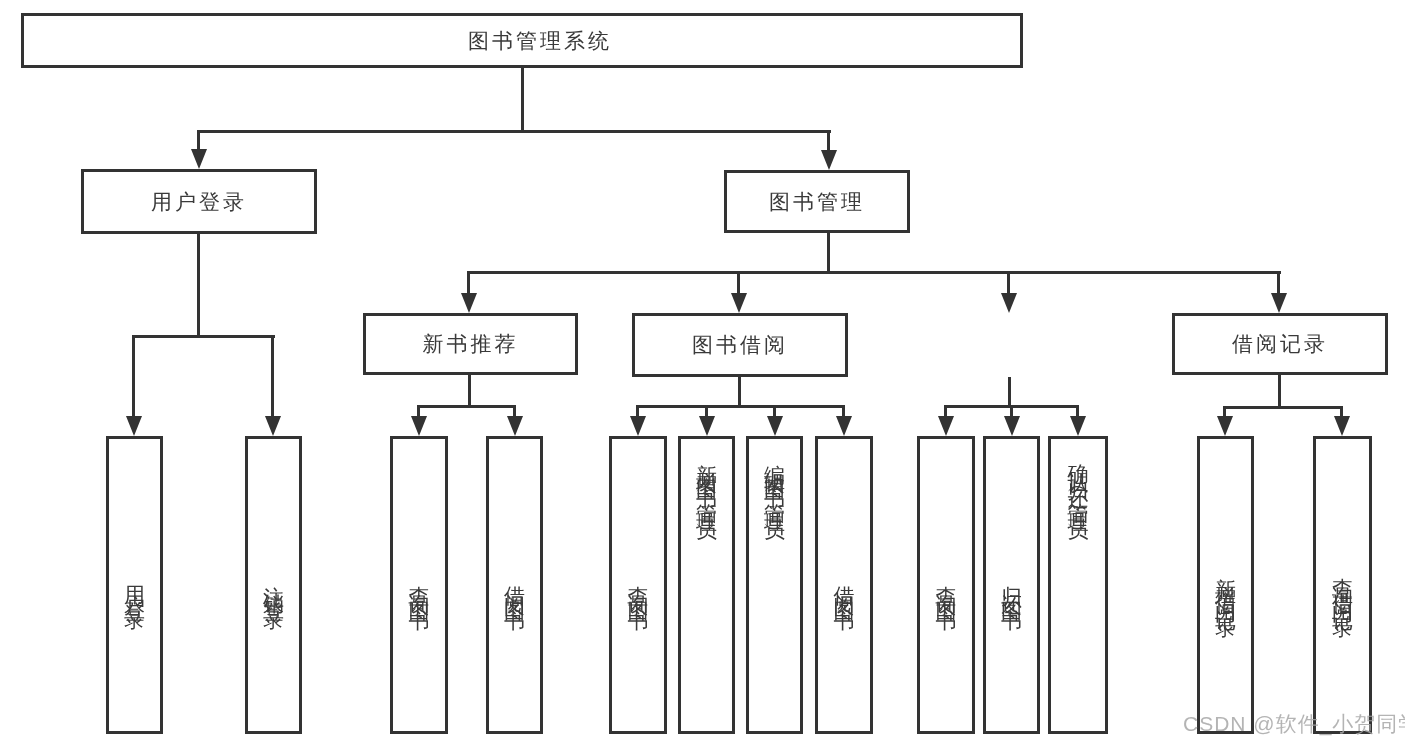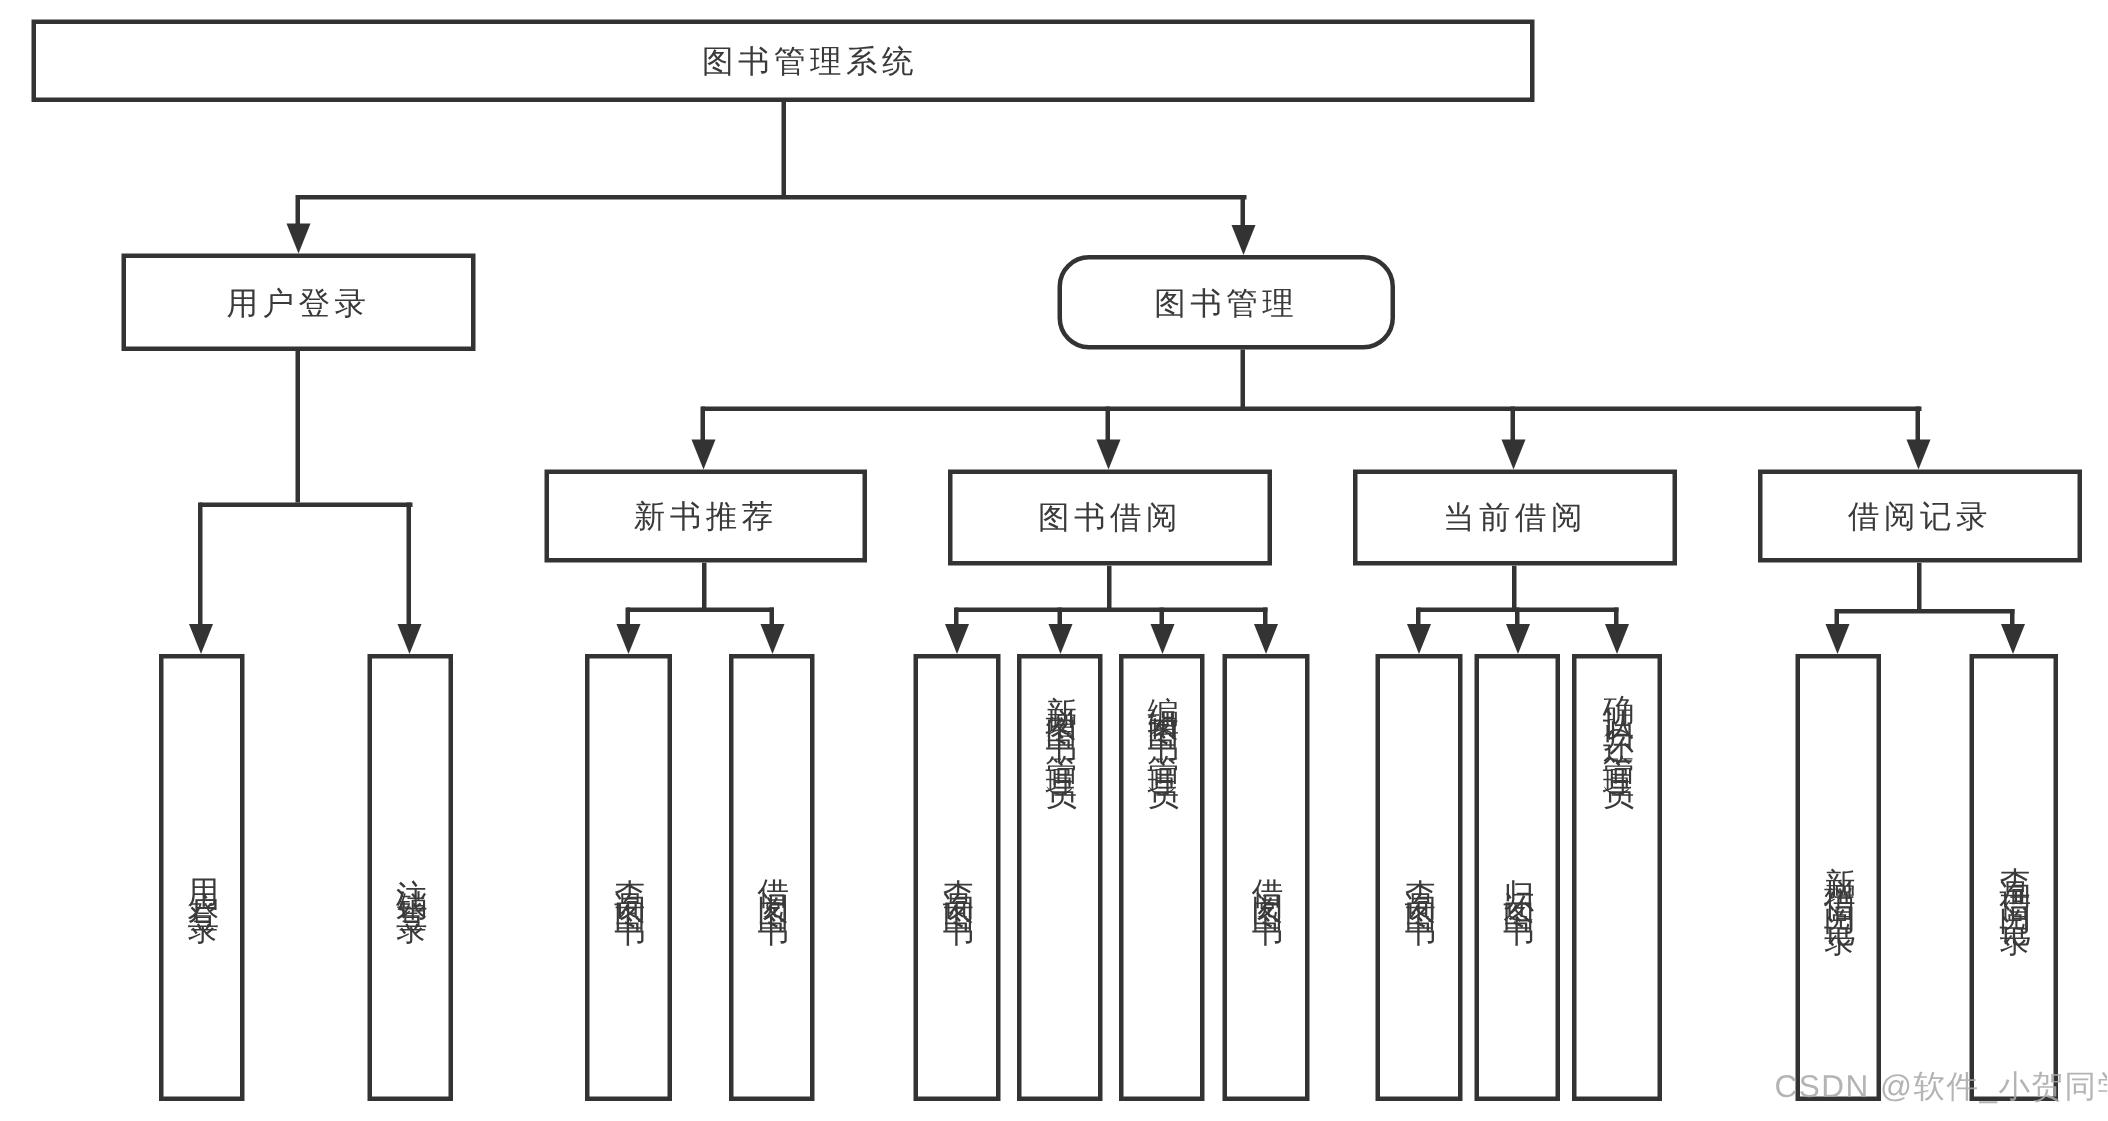--- a/index.html
+++ b/index.html
@@ -87,25 +87,24 @@
   <div class="vline" style="left:1278px;top:375px;height:33px;"></div>
   <div class="hline" style="left:1224px;top:406px;width:119px;"></div>
   <div class="vline" style="left:1223px;top:406px;height:13px;"></div>
   <div class="vline" style="left:1340px;top:406px;height:13px;"></div>
   <div class="arr" style="left:1217px;top:416px;"></div>
   <div class="arr" style="left:1334px;top:416px;"></div>
 
   <div class="hbox" style="left:21px;top:13px;width:1002px;height:55px;padding-left:36px;">图书管理系统</div>
 
   <div class="hbox" style="left:81px;top:169px;width:236px;height:65px;">用户登录</div>
-  <div class="hbox" style="left:705px;top:170px;width:225px;height:63px;border-radius:21px;">图书管理</div>
+  <div class="hbox" style="left:724px;top:170px;width:186px;height:63px;">图书管理</div>
 
   <div class="hbox" style="left:632px;top:313px;width:216px;height:64px;">图书借阅</div>
   <div class="hbox" style="left:363px;top:313px;width:215px;height:62px;">新书推荐</div>
-  <div class="hbox" style="left:902px;top:313px;width:216px;height:64px;">当前借阅</div>
   <div class="hbox" style="left:1172px;top:313px;width:216px;height:62px;">借阅记录</div>
 
   <div class="vbox" style="left:106px;top:436px;width:57px;height:298px;">
     <span class="vtext">用户登录</span>
   </div>
   <div class="vbox" style="left:245px;top:436px;width:57px;height:298px;">
     <span class="vtext">注销登录</span>
   </div>
 
   <div class="vbox" style="left:390px;top:436px;width:58px;height:298px;">

